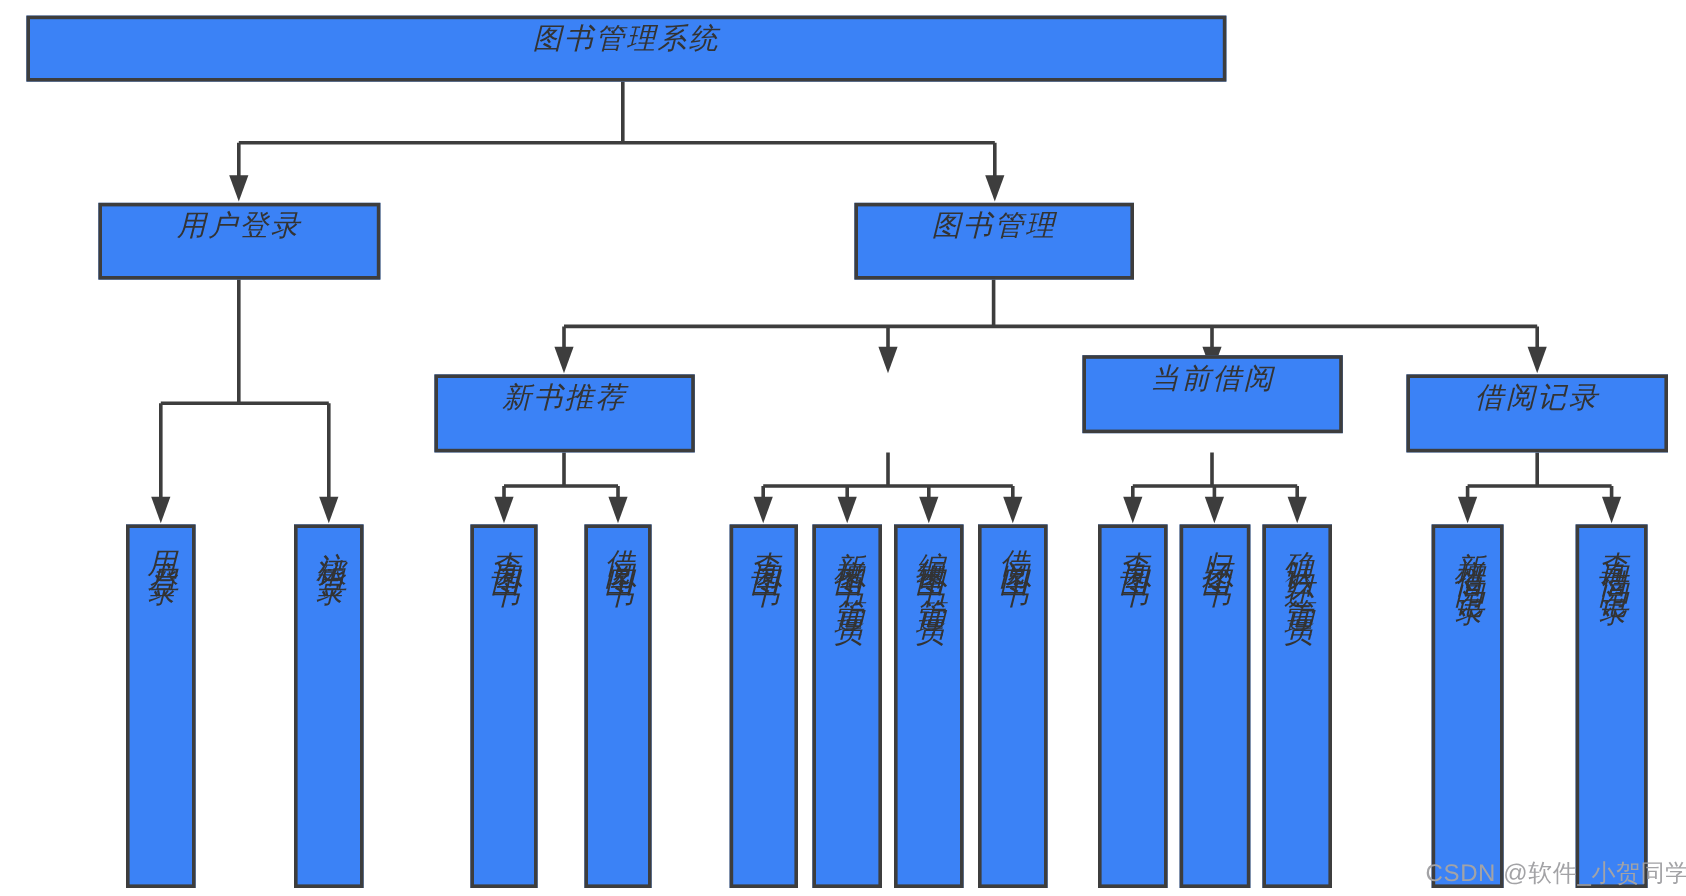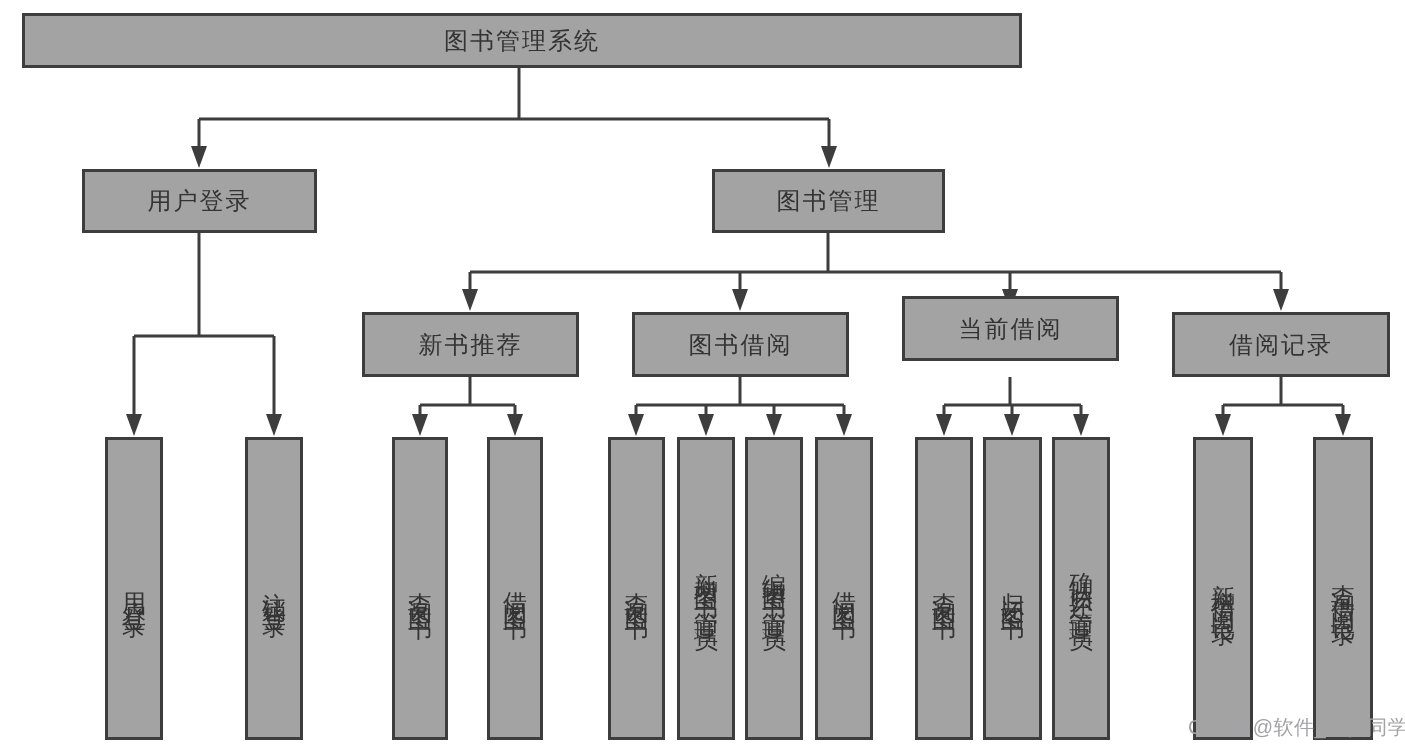--- a/index.html
+++ b/index.html
@@ -16,24 +16,25 @@
     font-family:"Liberation Sans","DejaVu Sans",sans-serif;
     overflow:hidden;
   }
   .connectors{position:absolute;left:0;top:0;z-index:1;}
   .connectors path{fill:none;stroke:var(--line);stroke-width:3;}
   .connectors polygon{fill:var(--line);stroke:none;}
   .box{
     position:absolute;
     box-sizing:border-box;
     border:3px solid var(--line);
-    background:#a3a3a3;
-    display:flex;align-items:center;justify-content:center;
+    background:#3b82f6;
+    display:flex;justify-content:center;
     color:var(--text);
     z-index:2;
+    font-style:italic;
   }
   .box.h{font-size:24px;letter-spacing:2px;white-space:nowrap;}
   .box.v .label{
     writing-mode:vertical-rl;
     line-height:1;
     font-size:24px;
     letter-spacing:8px;
     white-space:nowrap;
   }
   .watermark{
@@ -108,23 +109,20 @@
   <div class="box h" style="left:82px;top:169px;width:235px;height:64px">
     <span class="label">用户登录</span>
   </div>
   <div class="box h" style="left:362px;top:312px;width:217px;height:65px">
     <span class="label">新书推荐</span>
   </div>
 
   <div class="box h" style="left:712px;top:169px;width:233px;height:64px">
     <span class="label">图书管理</span>
   </div>
-  <div class="box h" style="left:632px;top:312px;width:217px;height:65px">
-    <span class="label">图书借阅</span>
-  </div>
   <div class="box h" style="left:902px;top:296px;width:217px;height:65px">
     <span class="label">当前借阅</span>
   </div>
   <div class="box h" style="left:1172px;top:312px;width:218px;height:65px">
     <span class="label">借阅记录</span>
   </div>
 
   <div class="box v" style="left:105px;top:437px;width:58px;height:303px">
     <span class="label">用户登录</span>
   </div>

